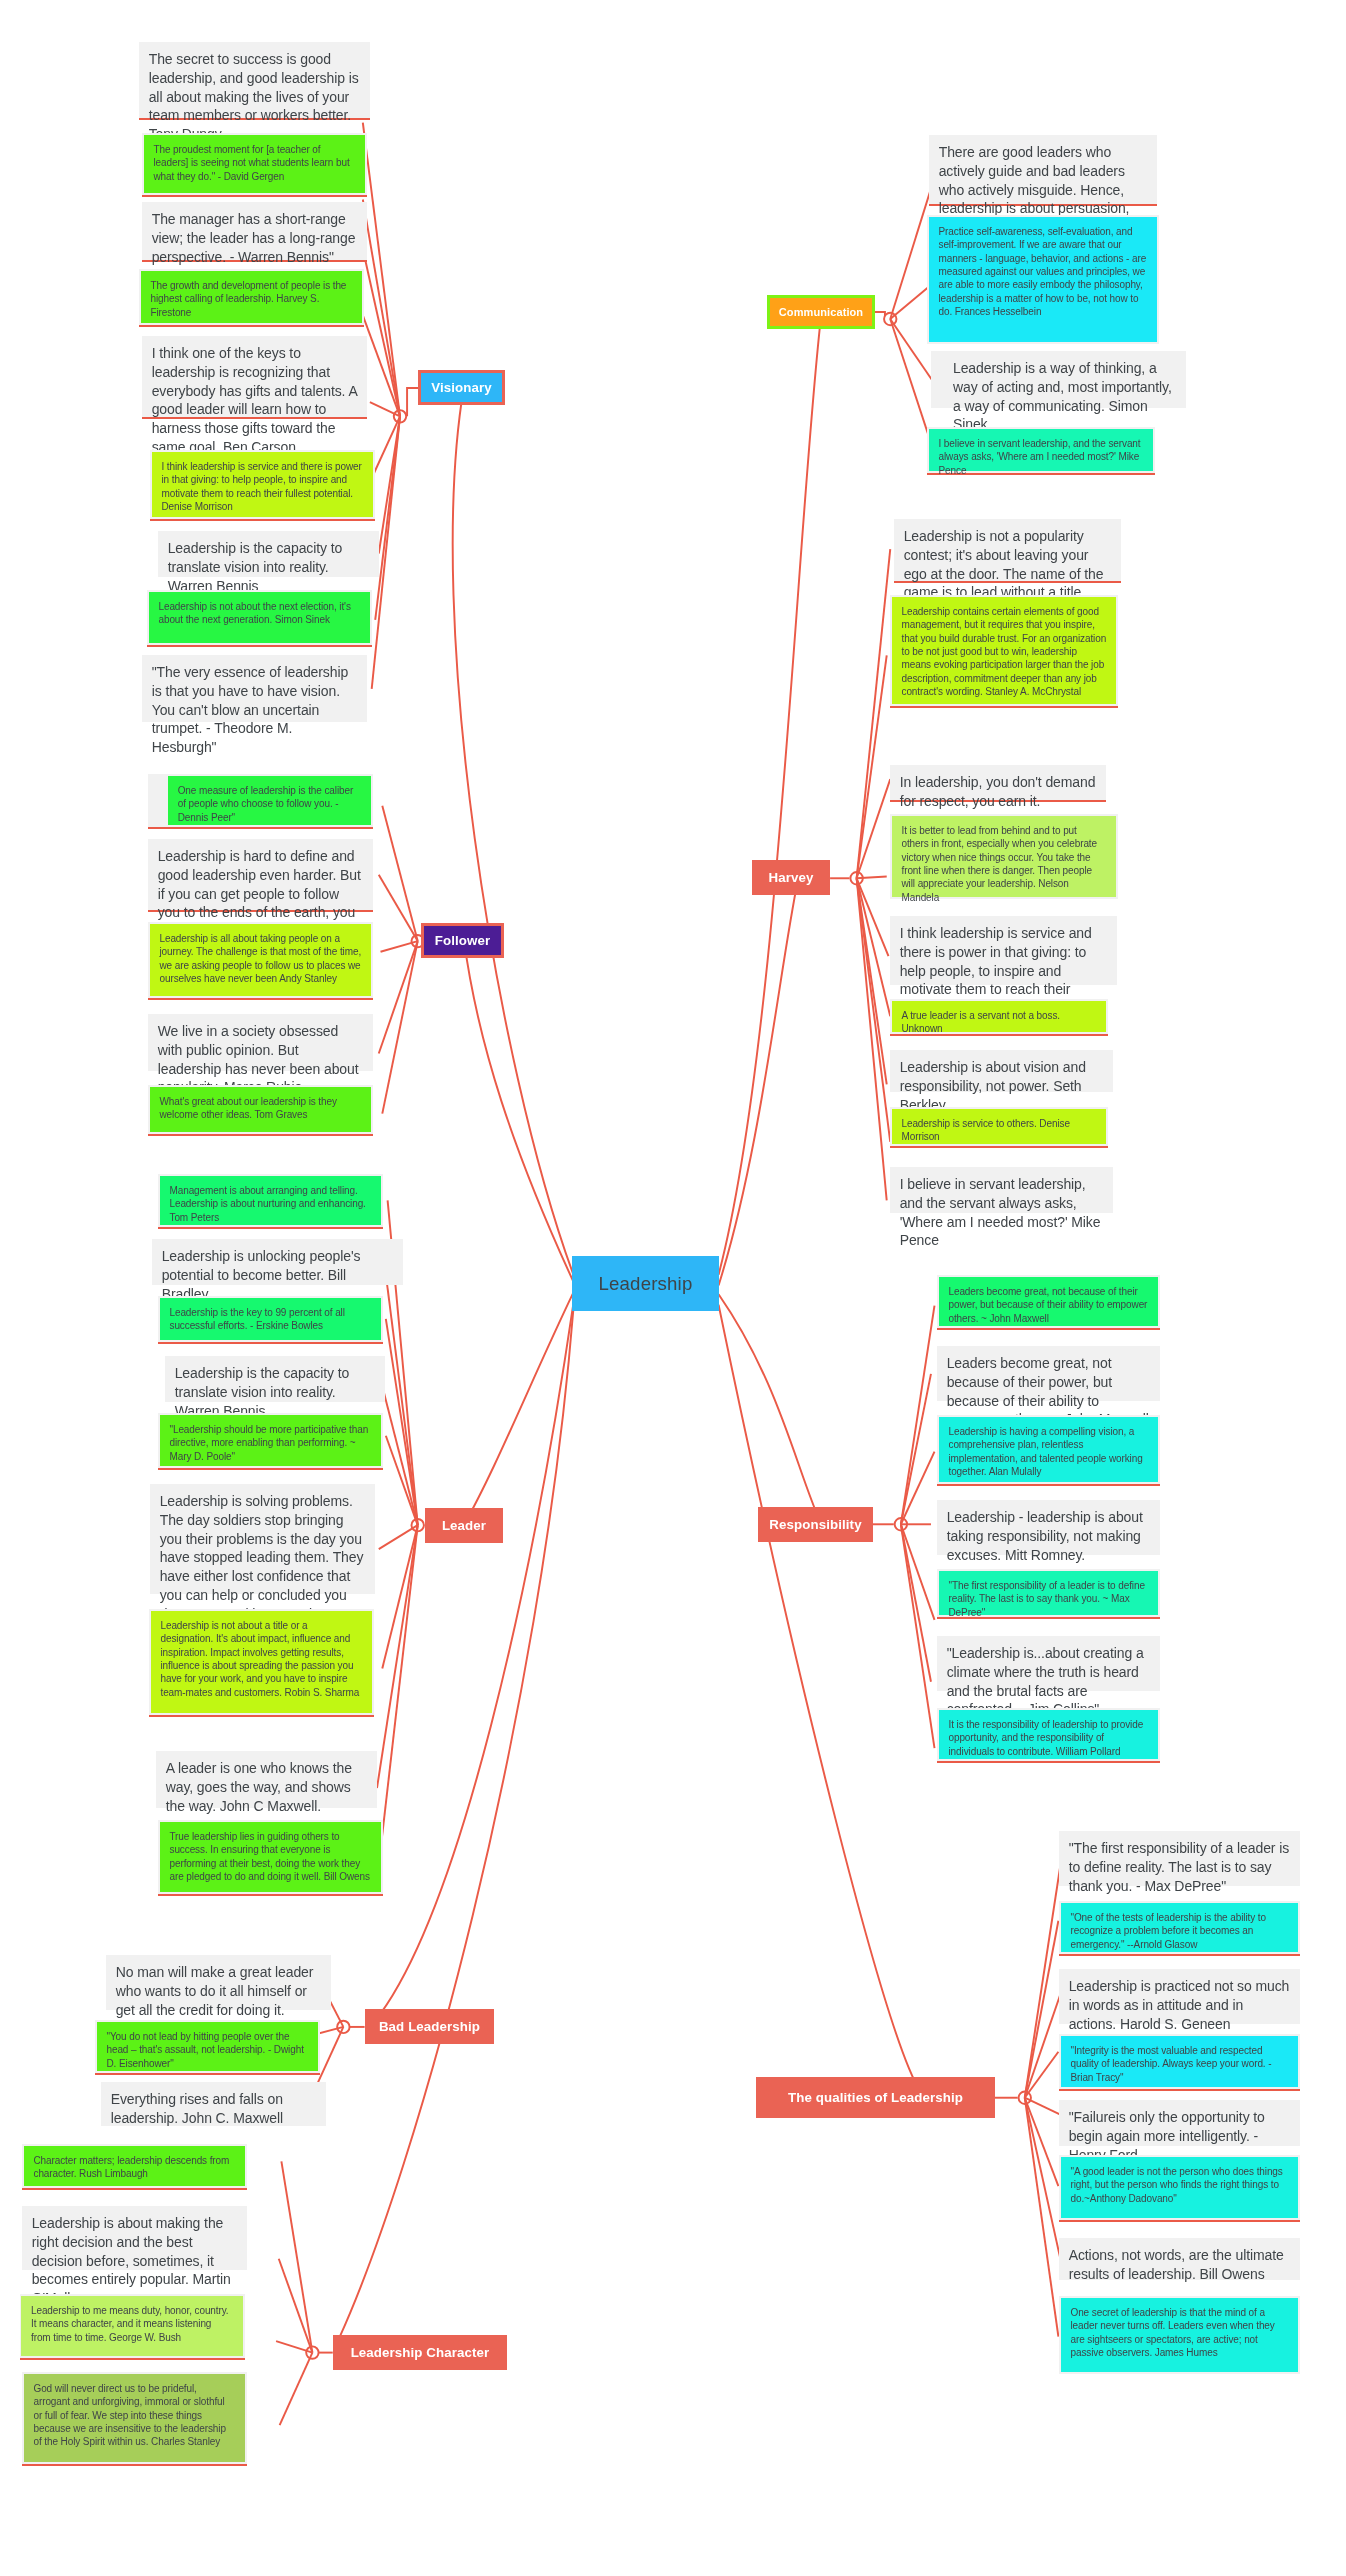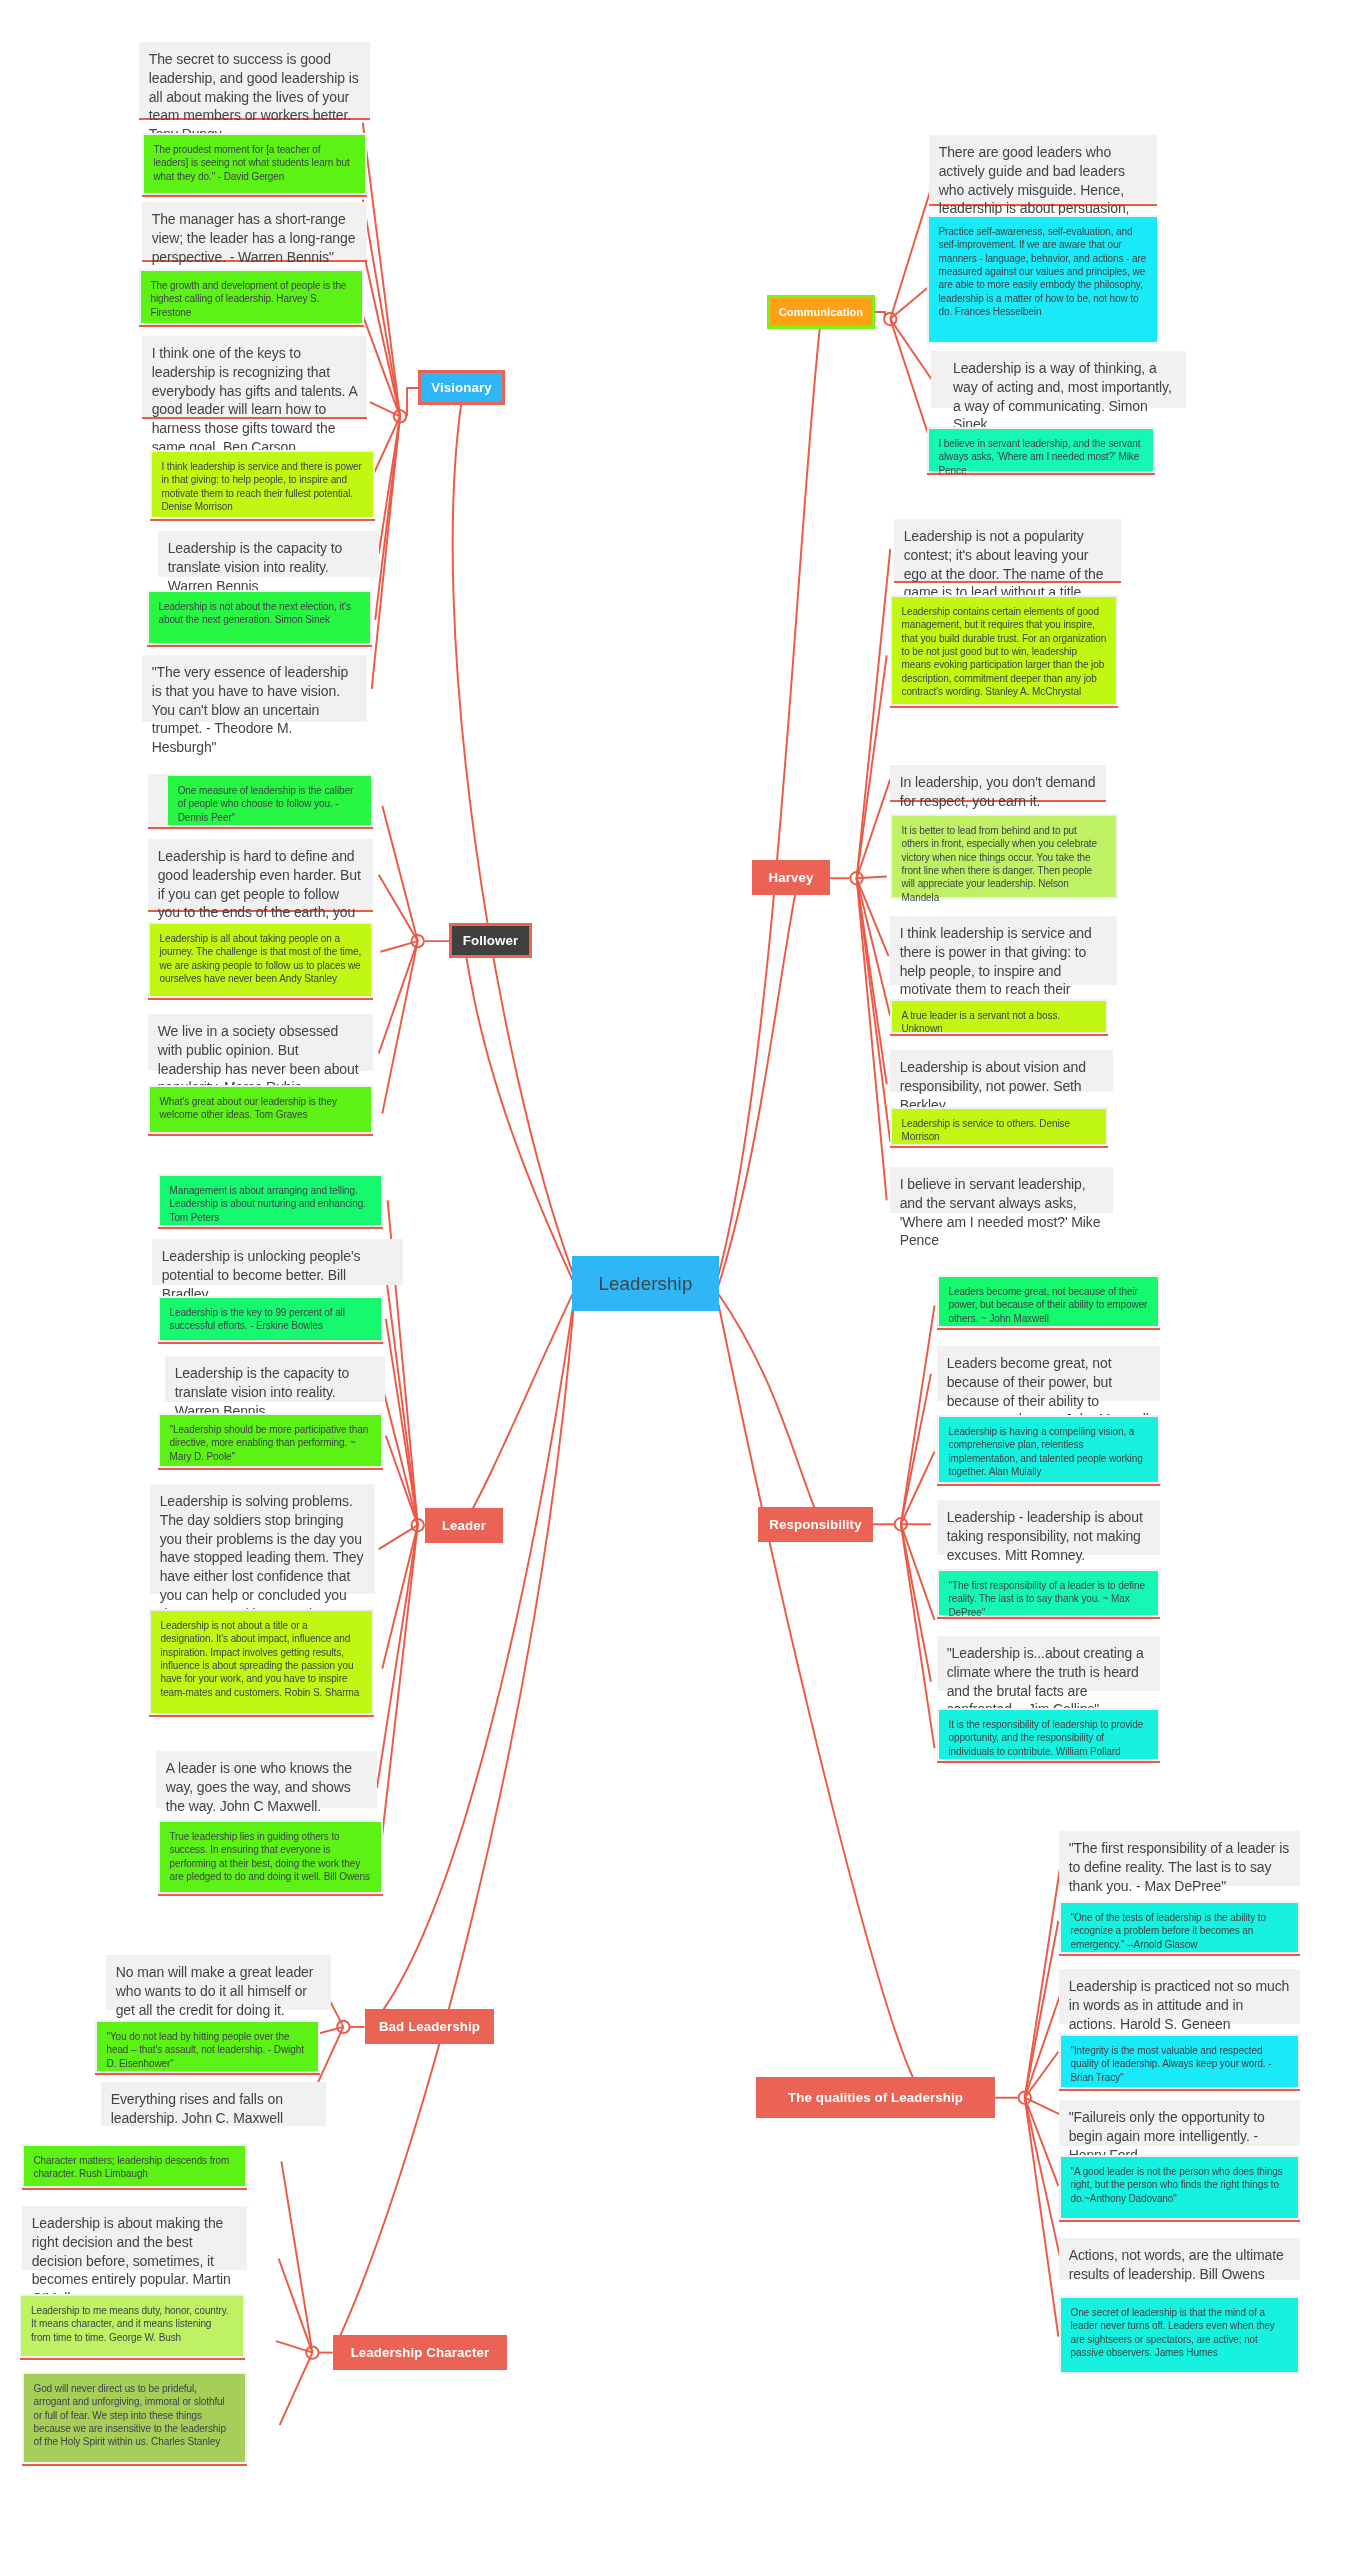--- a/index.html
+++ b/index.html
@@ -72,21 +72,21 @@
     align-items:center;
     justify-content:center;
     font-weight:bold;
     color:#ffffff;
     font-size:13.3px;
     letter-spacing:0.1px;
     text-align:center;
   }
   .branch.salmon{background:#ea6354;}
   .branch.blue  {background:#2eb6f7;border:3.5px solid #ea6354;}
-  .branch.olive {background:#404040;border:3.5px solid #ea6354;margin-left:28px;}
+  .branch.olive {background:#4c1d95;border:3.5px solid #ea6354;}
   .branch.orange{background:#ffa117;border:3.5px solid #7ef215;}
 
   
   #root{
     position:absolute;
     background:#2eb6f7;
     display:flex;align-items:center;justify-content:center;
     color:#3f4448;
     font-size:18.6px;
     letter-spacing:0.2px;

